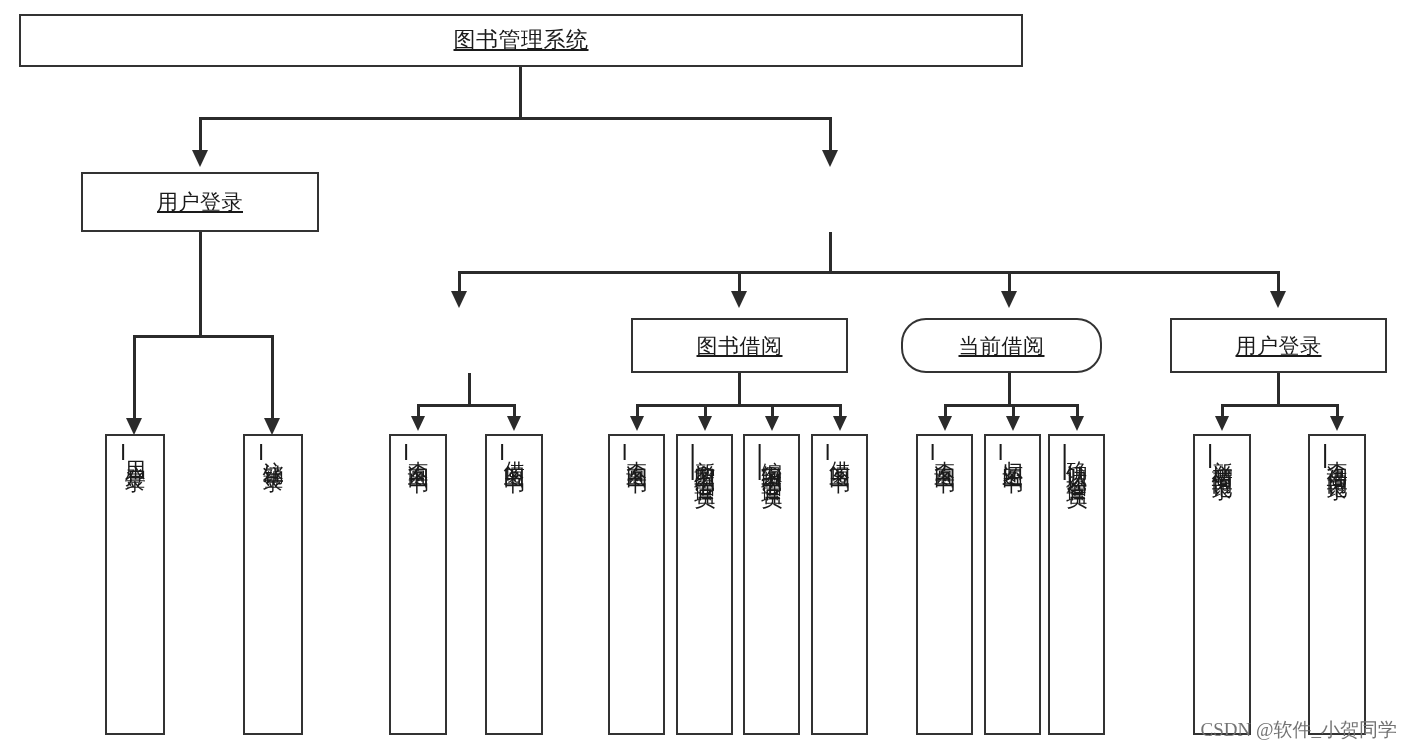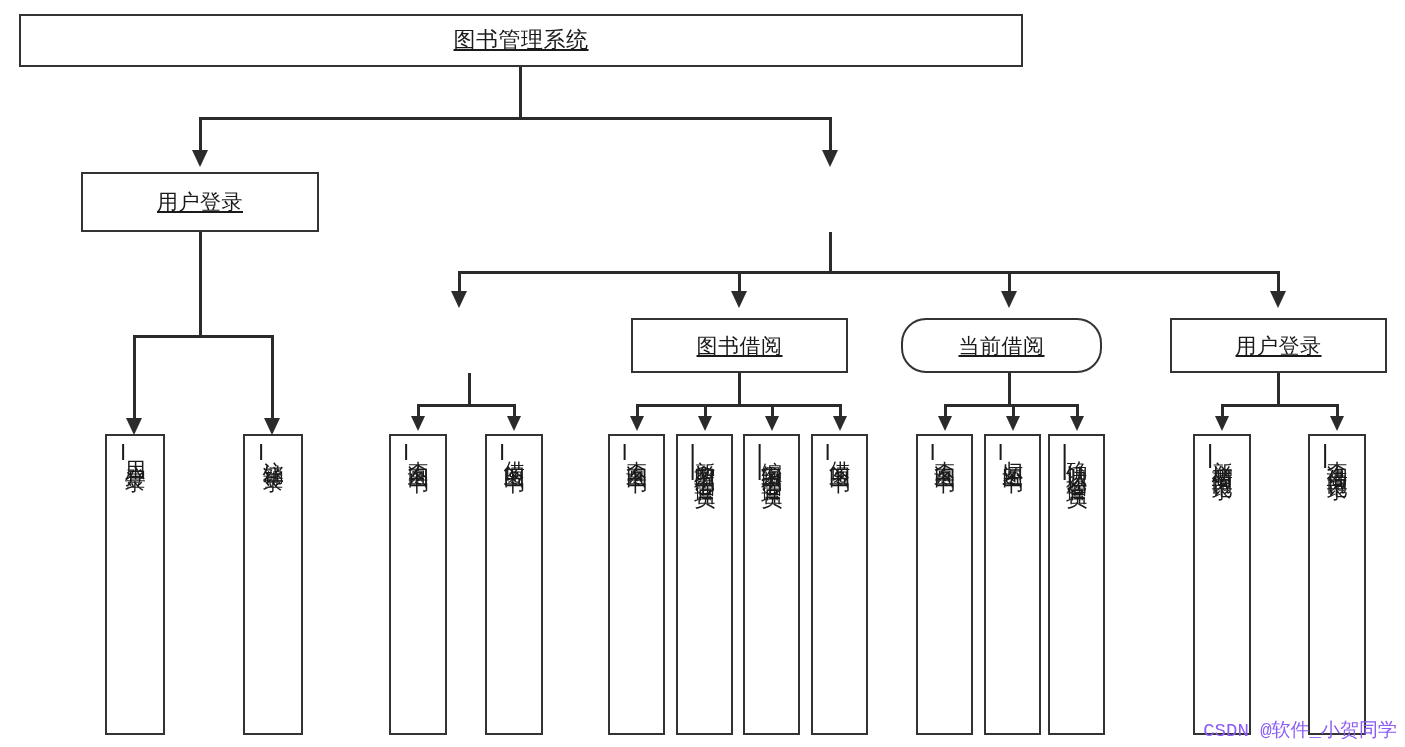--- a/index.html
+++ b/index.html
@@ -69,23 +69,23 @@
   .arrow.small {
     border-left-width: 7px;
     border-right-width: 7px;
     border-top-width: 15px;
   }
   #watermark {
     position: absolute;
     right: 8px;
     bottom: 4px;
     font-size: 19px;
-    color: #8b5cf6;
+    color: #737373;
     white-space: pre;
-    font-family: Liberation Mono, monospace;
+    font-family: Liberation Serif, serif;
     margin-top: 20px;
   }
 </style>
 </head>
 <body>
 
 <div id="canvas">
 
   <div class="node root horiz" style="left:19px; top:14px; width:1004px; height:53px;">
     <span class="node-label">图书管理系统</span>

